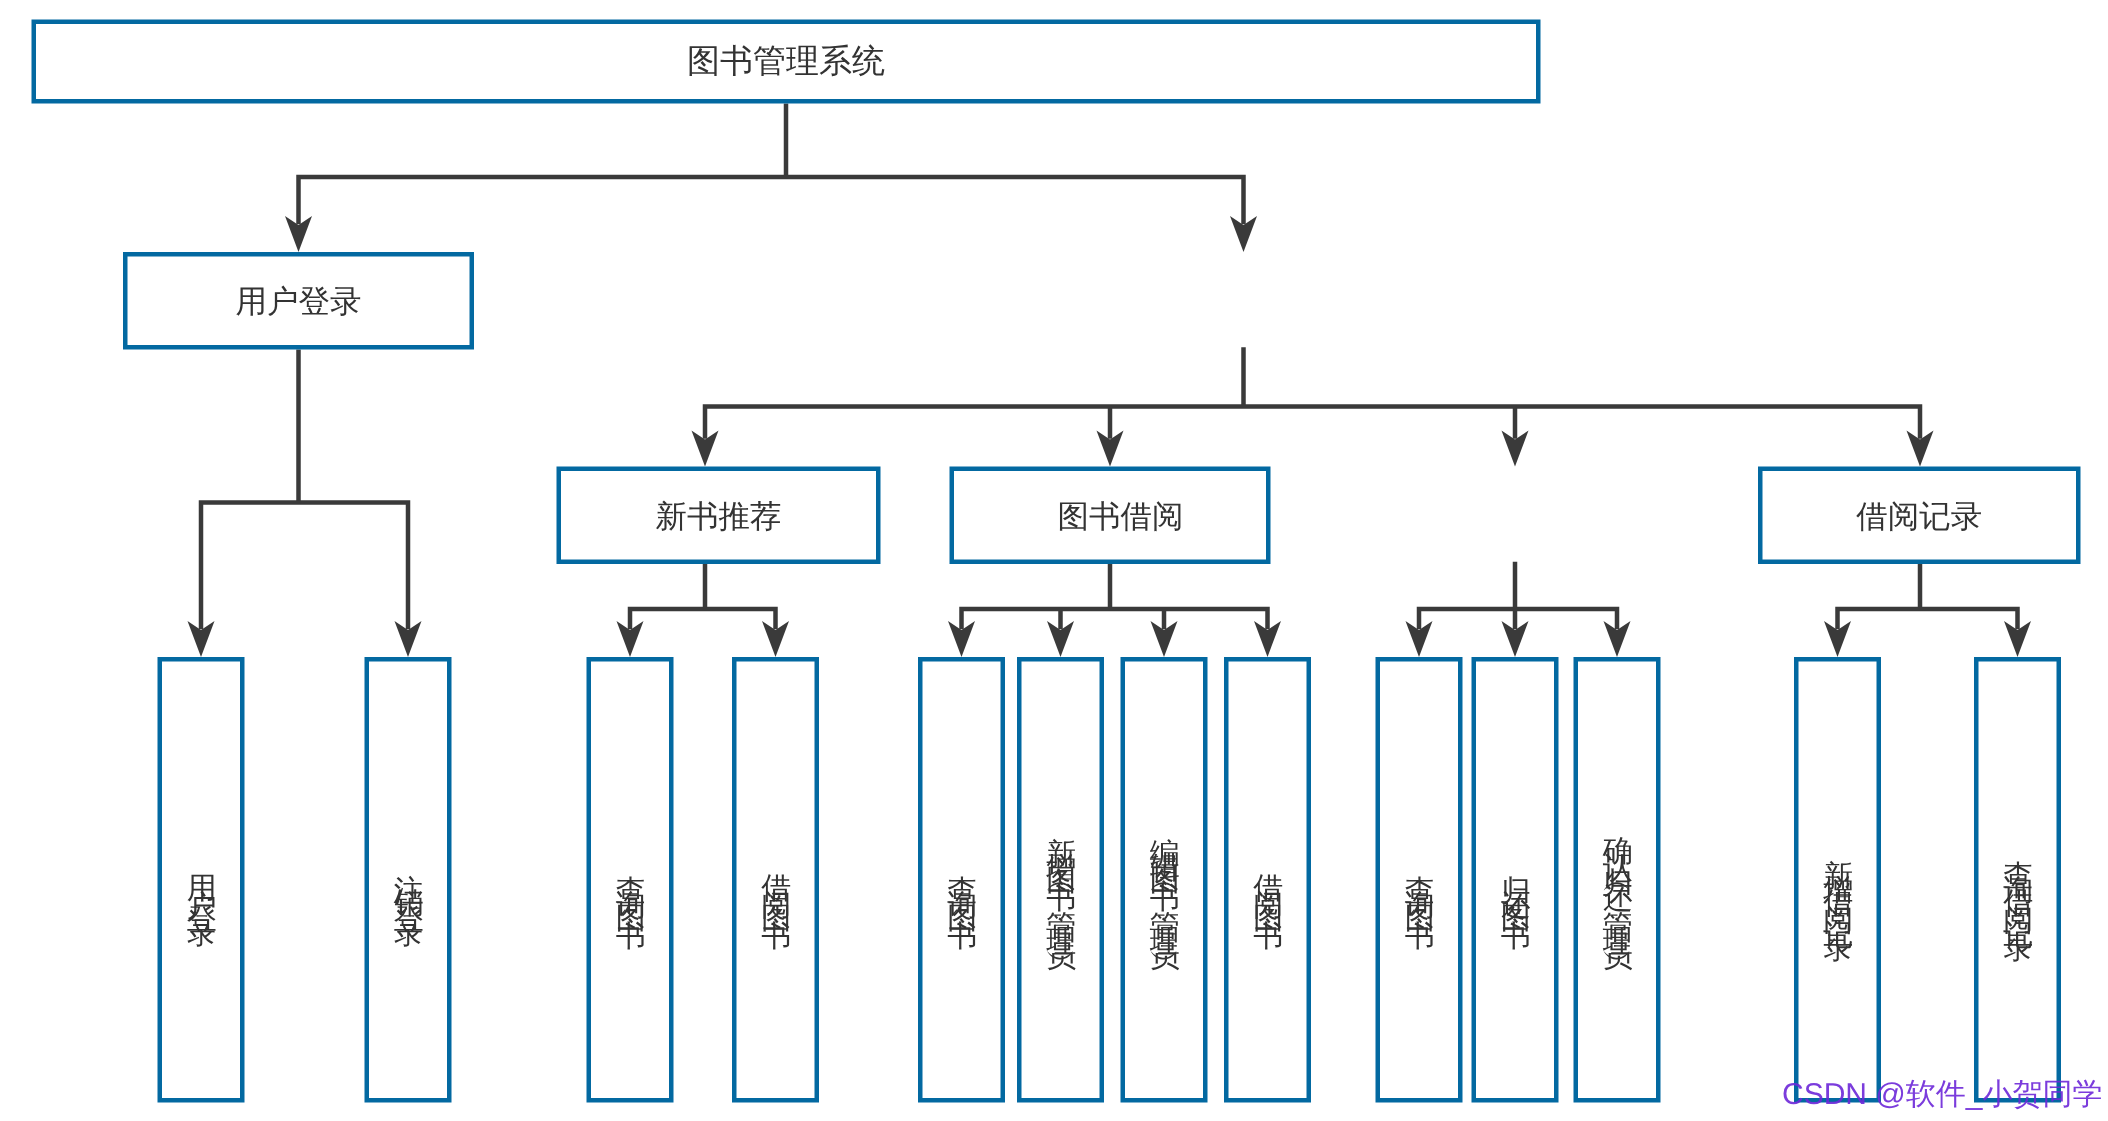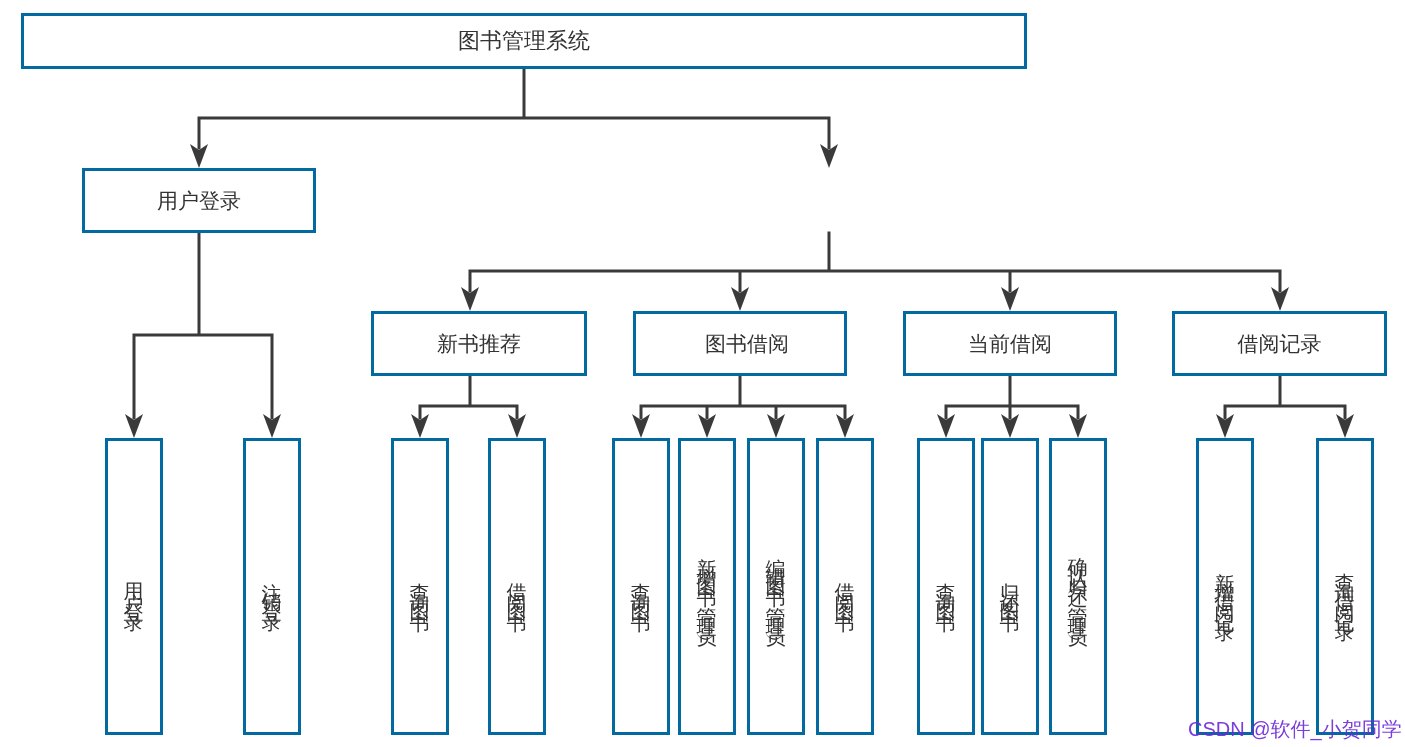--- a/index.html
+++ b/index.html
@@ -127,23 +127,20 @@
   <div class="node hnode n-login">
     <span>用户登录</span>
   </div>
 
   <div class="node hnode n-newbook">
     <span>新书推荐</span>
   </div>
   <div class="node hnode n-borrow">
     <span>图书借阅</span>
   </div>
-  <div class="node hnode n-current">
-    <span>当前借阅</span>
-  </div>
   <div class="node hnode n-records">
     <span>借阅记录</span>
   </div>
 
   <div class="node vnode n-l1">
     <span class="vtext">用户登录</span>
   </div>
   <div class="node vnode n-l2">
     <span class="vtext">注销登录</span>
   </div>

